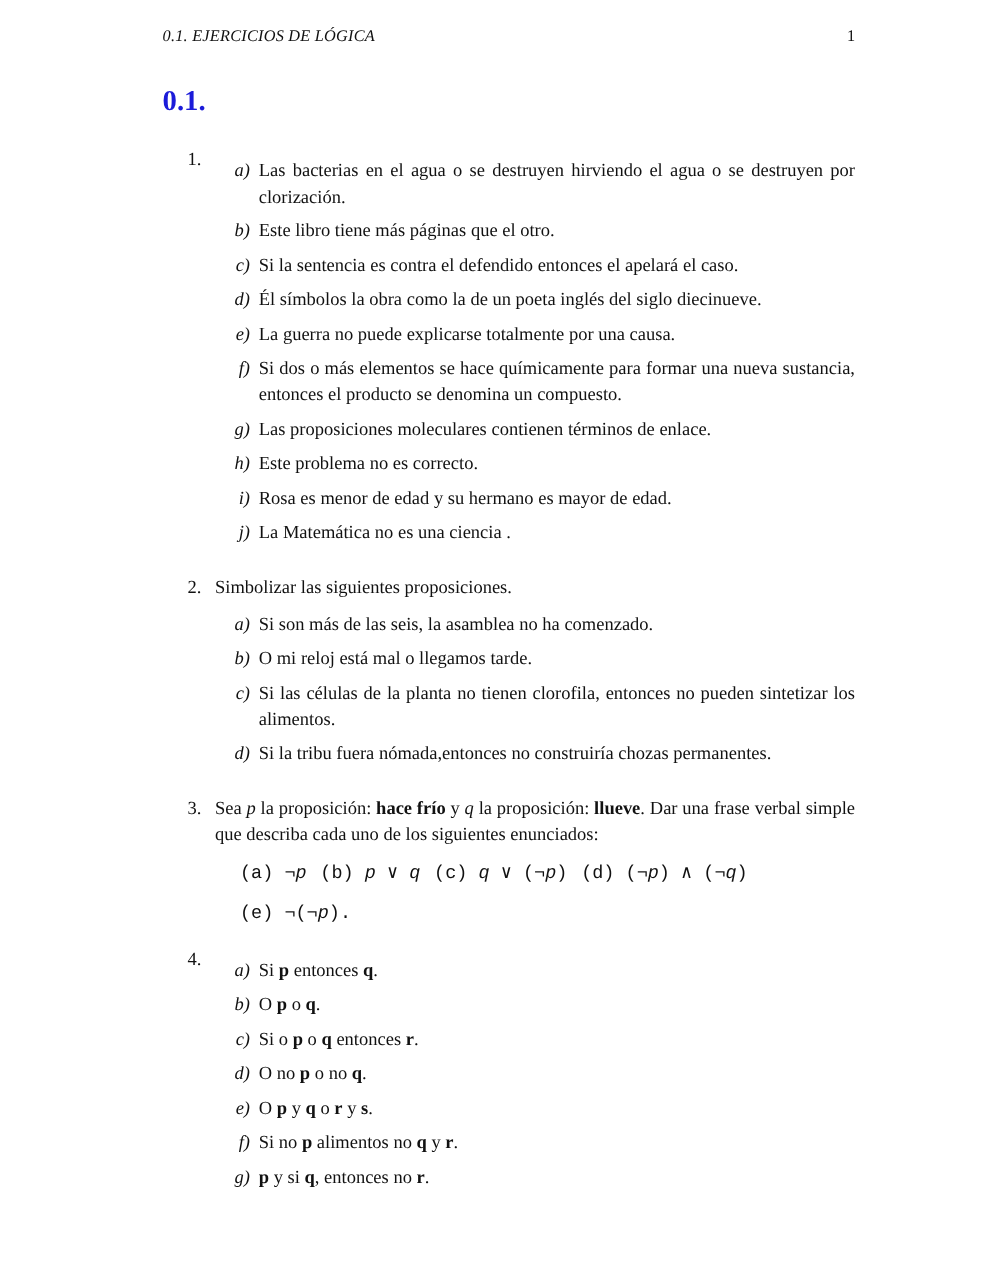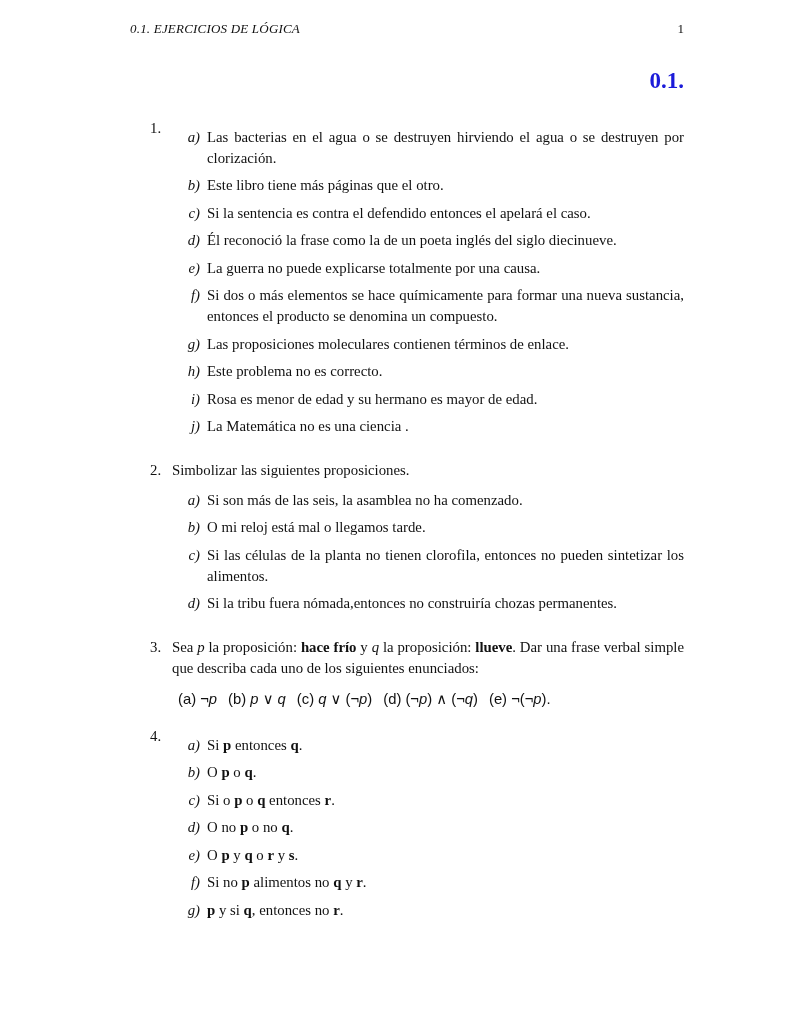--- a/index.html
+++ b/index.html
@@ -28,21 +28,20 @@
   .head-left { font-style: italic; letter-spacing: 0.2px; }
 
   .section-title {
     margin: 0 0 24px 0;
     font-size: 23px;
     font-weight: bold;
     color: var(--accent);
     display: flex;
     gap: 15px;
     line-height: 1.1;
-    justify-content: flex-end;
   }
 
   .exercise { display: flex; margin-bottom: 16px; }
   .ex-num { flex: 0 0 22px; margin-left: 20px; }
   .ex-body { flex: 1; min-width: 0; }
   .ex-prompt { margin: 0; text-align: justify; }
 
   .subitems { margin-top: 9px; }
   .subitem { display: flex; margin-bottom: 6.5px; }
   .sub-label {
@@ -50,26 +49,26 @@
     margin-left: 11px;
     margin-right: 7px;
     text-align: right;
     font-style: italic;
     white-space: nowrap;
   }
   .sub-text { flex: 1; min-width: 0; text-align: justify; }
 
   .formula-row {
     margin-top: 10px;
-    margin-left: 6px;
+    margin-left: 20px;
     display: flex;
     flex-wrap: wrap;
     column-gap: 27px;
     row-gap: 4px;
-    font-family: Liberation Sans, sans-serif;
+    font-family: Liberation Mono, monospace;
     gap: 11px;
   }
   .formula { white-space: nowrap; }
 
   .st-i { font-style: italic; }
   .st-b { font-weight: bold; }
 </style>
 </head>
 <body>
 
@@ -96,21 +95,21 @@
           <div class="subitem">
             <span class="sub-label">b)</span>
             <span class="sub-text"><span>Este libro tiene más páginas que el otro.</span></span>
           </div>
           <div class="subitem">
             <span class="sub-label">c)</span>
             <span class="sub-text"><span>Si la sentencia es contra el defendido entonces el apelará el caso.</span></span>
           </div>
           <div class="subitem">
             <span class="sub-label">d)</span>
-            <span class="sub-text"><span>Él reconoció la frase como la de un poeta inglés del siglo diecinueve.</span></span>
+            <span class="sub-text"><span>Él símbolos la obra como la de un poeta inglés del siglo diecinueve.</span></span>
           </div>
           <div class="subitem">
             <span class="sub-label">e)</span>
             <span class="sub-text"><span>La guerra no puede explicarse totalmente por una causa.</span></span>
           </div>
           <div class="subitem">
             <span class="sub-label">f)</span>
             <span class="sub-text"><span>Si dos o más elementos se hace químicamente para formar una nueva sustancia, entonces el producto se denomina un compuesto.</span></span>
           </div>
           <div class="subitem">

